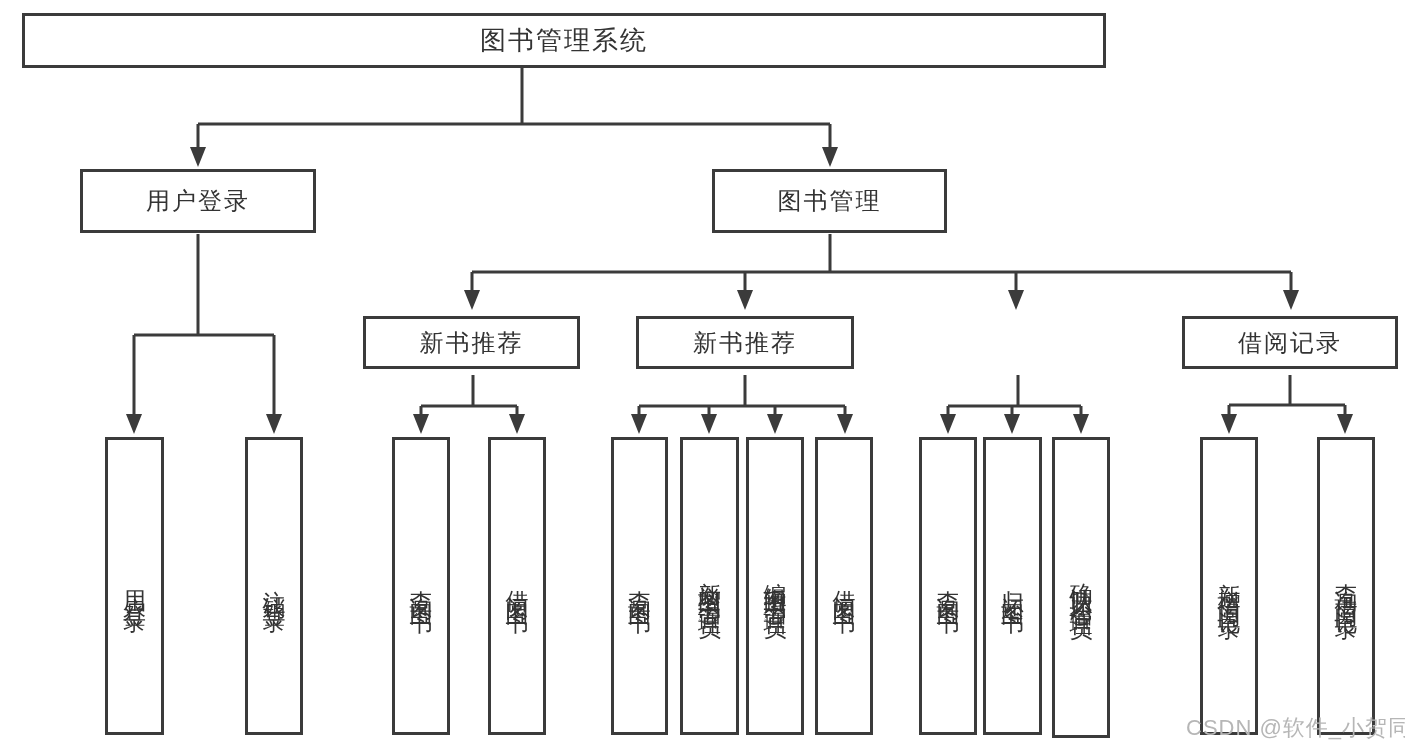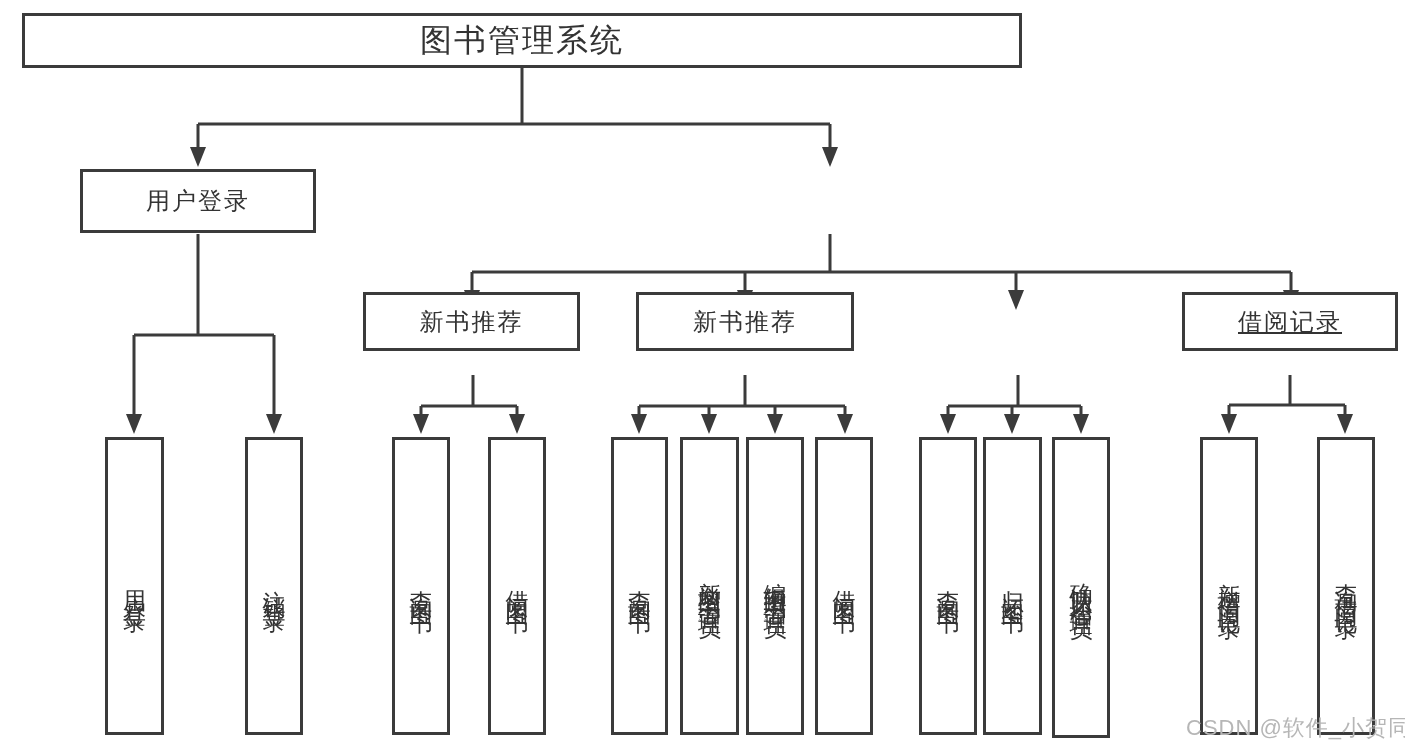--- a/index.html
+++ b/index.html
@@ -6,28 +6,28 @@
   body{font-family:"Liberation Sans","DejaVu Sans",sans-serif;}
   #canvas{position:relative;width:1405px;height:747px;background:#ffffff;overflow:hidden;}
   #wires{position:absolute;left:0;top:0;width:1405px;height:747px;}
 
   .node{
     position:absolute;background:#ffffff;border:3px solid #3b3b3b;
     display:flex;align-items:center;justify-content:center;
     color:#333333;font-size:24px;letter-spacing:2px;
     box-sizing:border-box;z-index:2;
   }
-  #root-node{left:22px;top:13px;width:1000px;height:55px;font-size:32px;}
+  #root-node{left:22px;top:13px;width:1084px;height:55px;font-size:26px;}
   #node-user-login{left:80px;top:169px;width:236px;height:64px;}
   #node-book-management{left:712px;top:169px;width:235px;height:64px;}
-  .lv3{top:292px;height:59px;}
+  .lv3{top:316px;height:53px;}
   #node-new-book-recommend{left:363px;width:217px;}
   #node-book-borrow{left:636px;width:218px;}
   #node-current-borrow{left:909px;width:218px;}
-  #node-borrow-records{left:1182px;width:216px;text-decoration:underline;}
+  #node-borrow-records{left:1182px;width:216px;}
 
   .leaf{
     position:absolute;top:437px;height:298px;background:#ffffff;
     border:3px solid #3b3b3b;box-sizing:border-box;
     display:flex;align-items:center;justify-content:center;z-index:2;
   }
   .leaf>span{
     writing-mode:vertical-rl;text-orientation:mixed;
     font-size:23px;color:#333333;letter-spacing:7px;line-height:1;
     white-space:nowrap;
@@ -97,20 +97,23 @@
     </g>
   </svg>
 
   <div class="node" id="root-node">
     <span>图书管理系统</span>
   </div>
 
   <div class="node" id="node-user-login">
     <span>用户登录</span>
   </div>
+  <div class="node" id="node-book-management">
+    <span>图书管理</span>
+  </div>
 
   <div class="node lv3" id="node-new-book-recommend">
     <span>新书推荐</span>
   </div>
   <div class="node lv3" id="node-book-borrow">
     <span>新书推荐</span>
   </div>
   <div class="node lv3" id="node-borrow-records">
     <span>借阅记录</span>
   </div>

